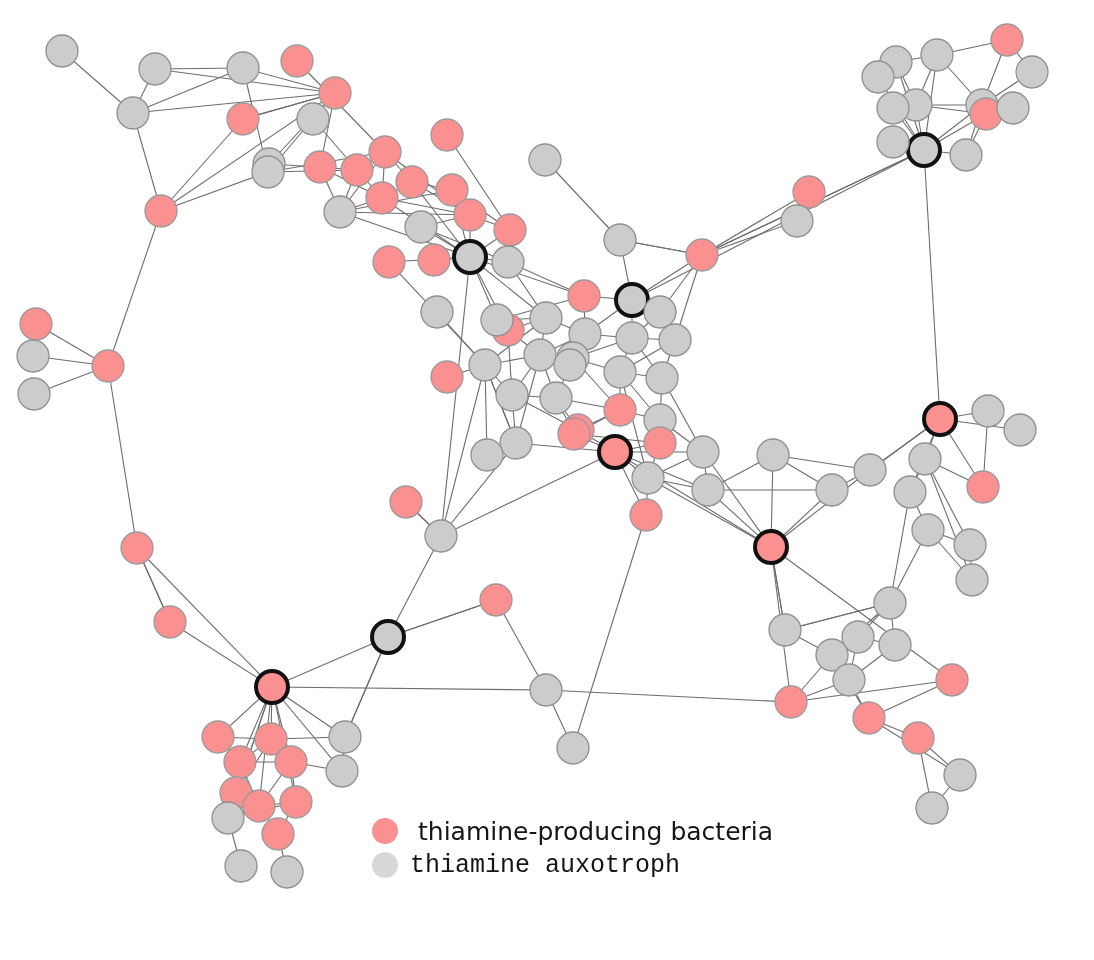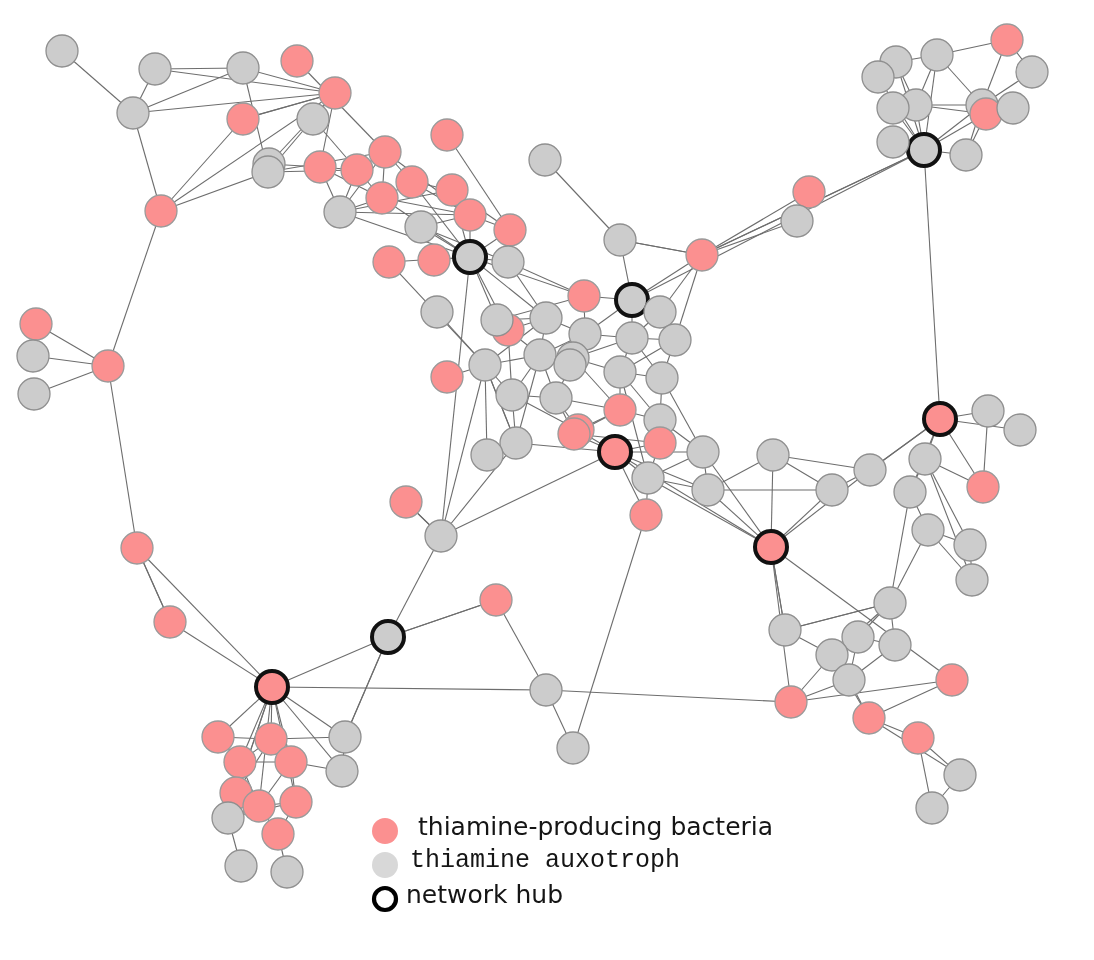--- a/index.html
+++ b/index.html
@@ -25,20 +25,21 @@
     height: 960px;
   }
   .legend {
     position: absolute;
     left: 368px;
     top: 814px;
     width: 460px;
   }
   .legend-row {
     display: flex;
+    align-items: center;
     height: 34px;
   }
   .legend-swatch {
     width: 34px;
     display: flex;
     justify-content: center;
     align-items: center;
     flex: 0 0 34px;
   }
   .legend-label {
@@ -487,22 +488,14 @@
       <span class="legend-label">thiamine-producing bacteria</span>
     </div>
     <div class="legend-row row-auxotroph">
       <span class="legend-swatch">
         <svg width="28" height="28" viewBox="0 0 28 28">
             <circle cx="14" cy="14" r="13" fill="#D8D8D8"></circle>
           </svg>
       </span>
       <span class="legend-label">thiamine auxotroph</span>
     </div>
-    <div class="legend-row row-hub">
-      <span class="legend-swatch">
-        <svg width="30" height="30" viewBox="0 0 30 30">
-            <circle cx="15" cy="15" r="11" fill="#ffffff" stroke="#000000" stroke-width="4.2"></circle>
-          </svg>
-      </span>
-      <span class="legend-label">network hub</span>
-    </div>
   </div>
 </div>
 
 </body></html>

